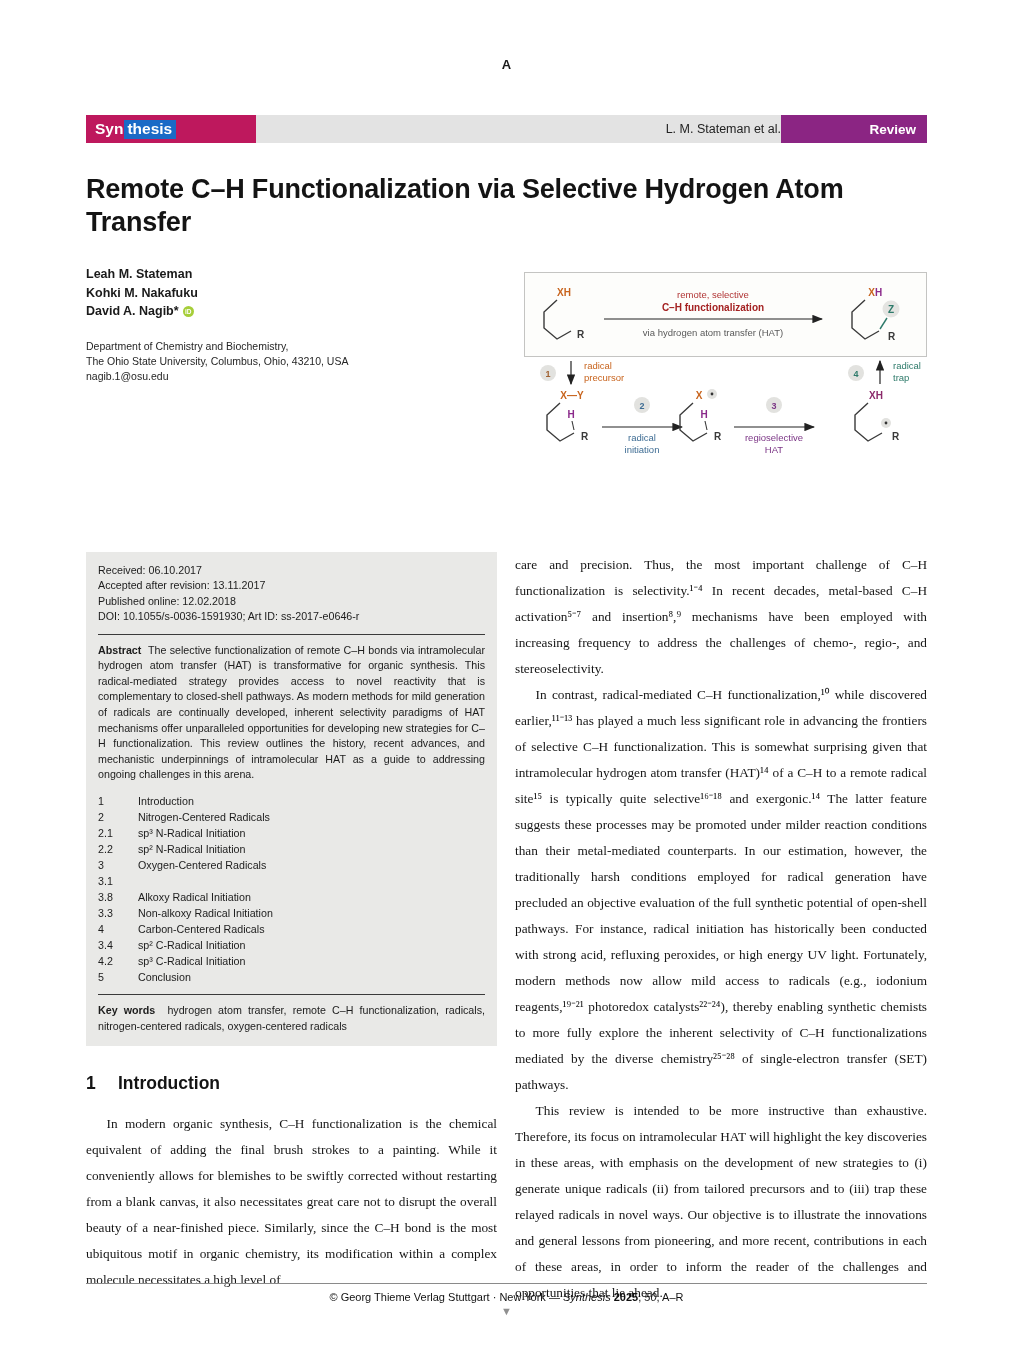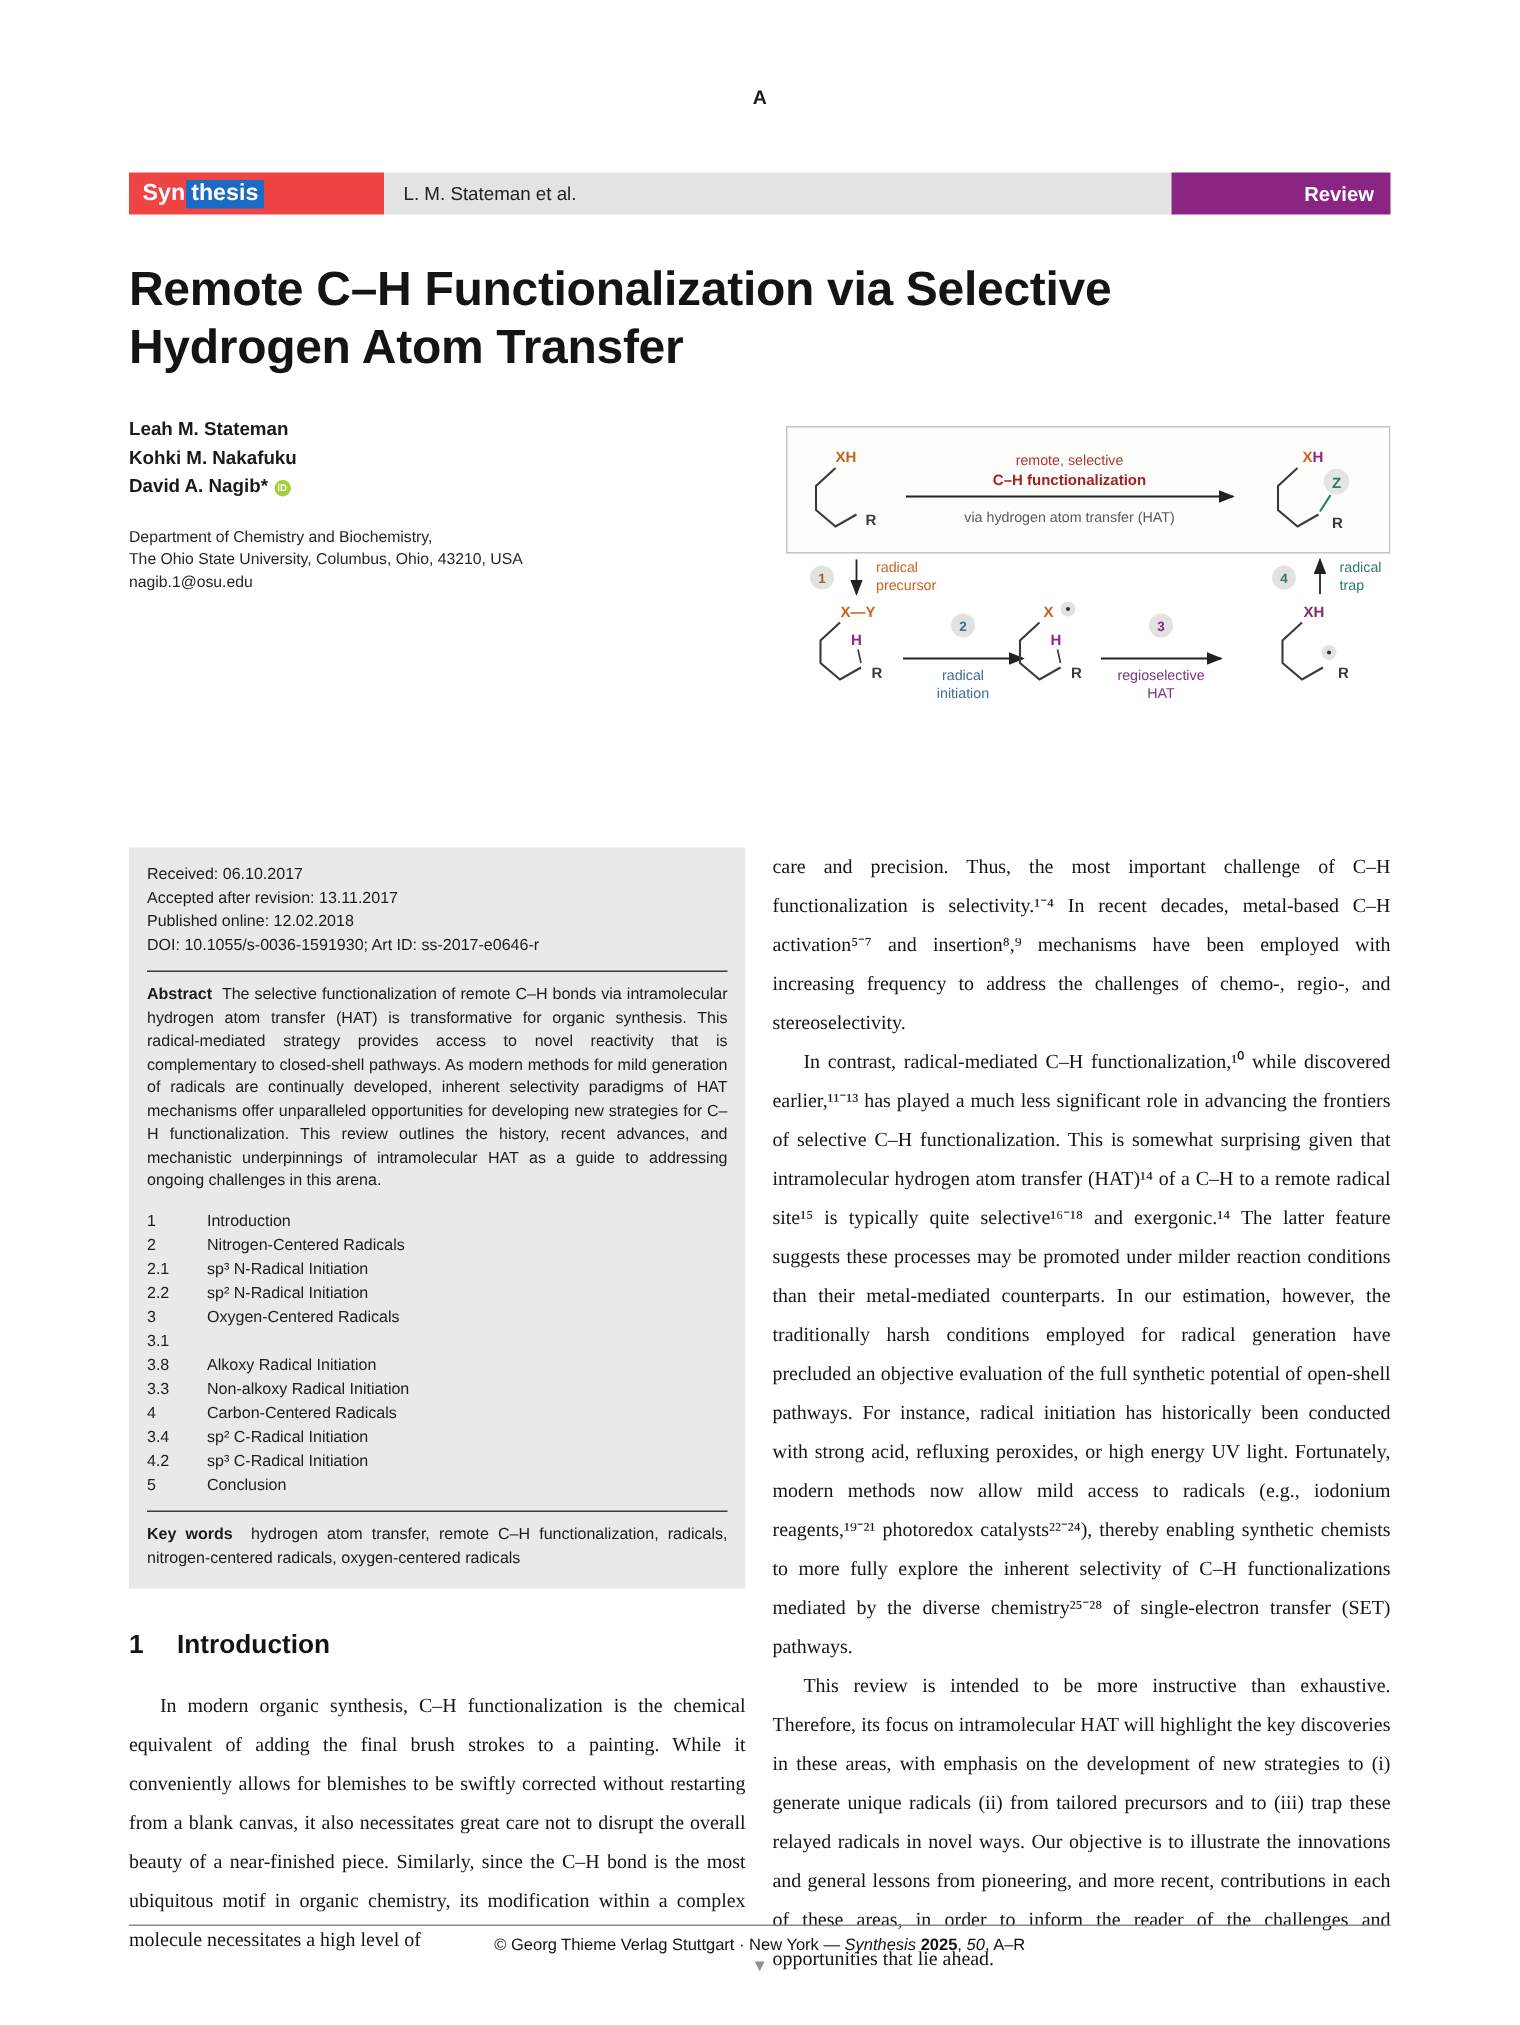--- a/index.html
+++ b/index.html
@@ -7,29 +7,29 @@
   body {
     width:1013px; height:1350px; position:relative; overflow:hidden;
     font-family:"Liberation Sans", sans-serif; color:#1a1a1a;
   }
   .page-letter { position:absolute; top:57px; left:0; width:100%; text-align:center;
     font-size:13px; font-weight:bold; }
   .content { position:absolute; left:86px; top:115px; width:841px; }
 
   
   .headbar { display:flex; height:28px; }
-  .logo { background:#ef4444; color:#fff; width:170px; display:flex; align-items:center;
+  .logo { background:#be185d; color:#fff; width:170px; display:flex; align-items:center;
     padding-left:9px; font-weight:bold; font-size:15.5px; }
   .logo .suffix { background:#1a6ac6; padding:0px 4px 1px 3px; margin-left:1px; }
   .runhead { flex:1; background:#e3e3e3; display:flex; align-items:center;
-    padding-left:13px; font-size:12.5px; color:#222; }
+    padding-left:13px; font-size:12.5px; color:#222;justify-content:flex-end; }
   .badge { background:#8b2583; color:#fff; width:146px; display:flex; align-items:center;
     justify-content:flex-end; padding-right:11px; font-weight:bold; font-size:13.5px; }
 
-  .title { margin-top:30px; font-size:32px; font-weight:bold; line-height:1.22;
+  .title { margin-top:30px; font-size:27px; font-weight:bold; line-height:1.22;
     max-width:810px; letter-spacing:-0.2px; color:#141414; }
 
   
   .top-row { display:flex; margin-top:23px; }
   .author-block { flex:1; padding-top:3px; }
   .author { font-weight:bold; font-size:12.5px; line-height:1.5; }
   .orcid { display:inline-block; width:11px; height:11px; background:#a6ce39; border-radius:50%;
     color:#fff; font-size:6.5px; line-height:11px; text-align:center; font-weight:bold;
     margin-left:4px; vertical-align:1px; }
   .affil { margin-top:18px; font-size:10.5px; line-height:1.42; color:#262626; }

